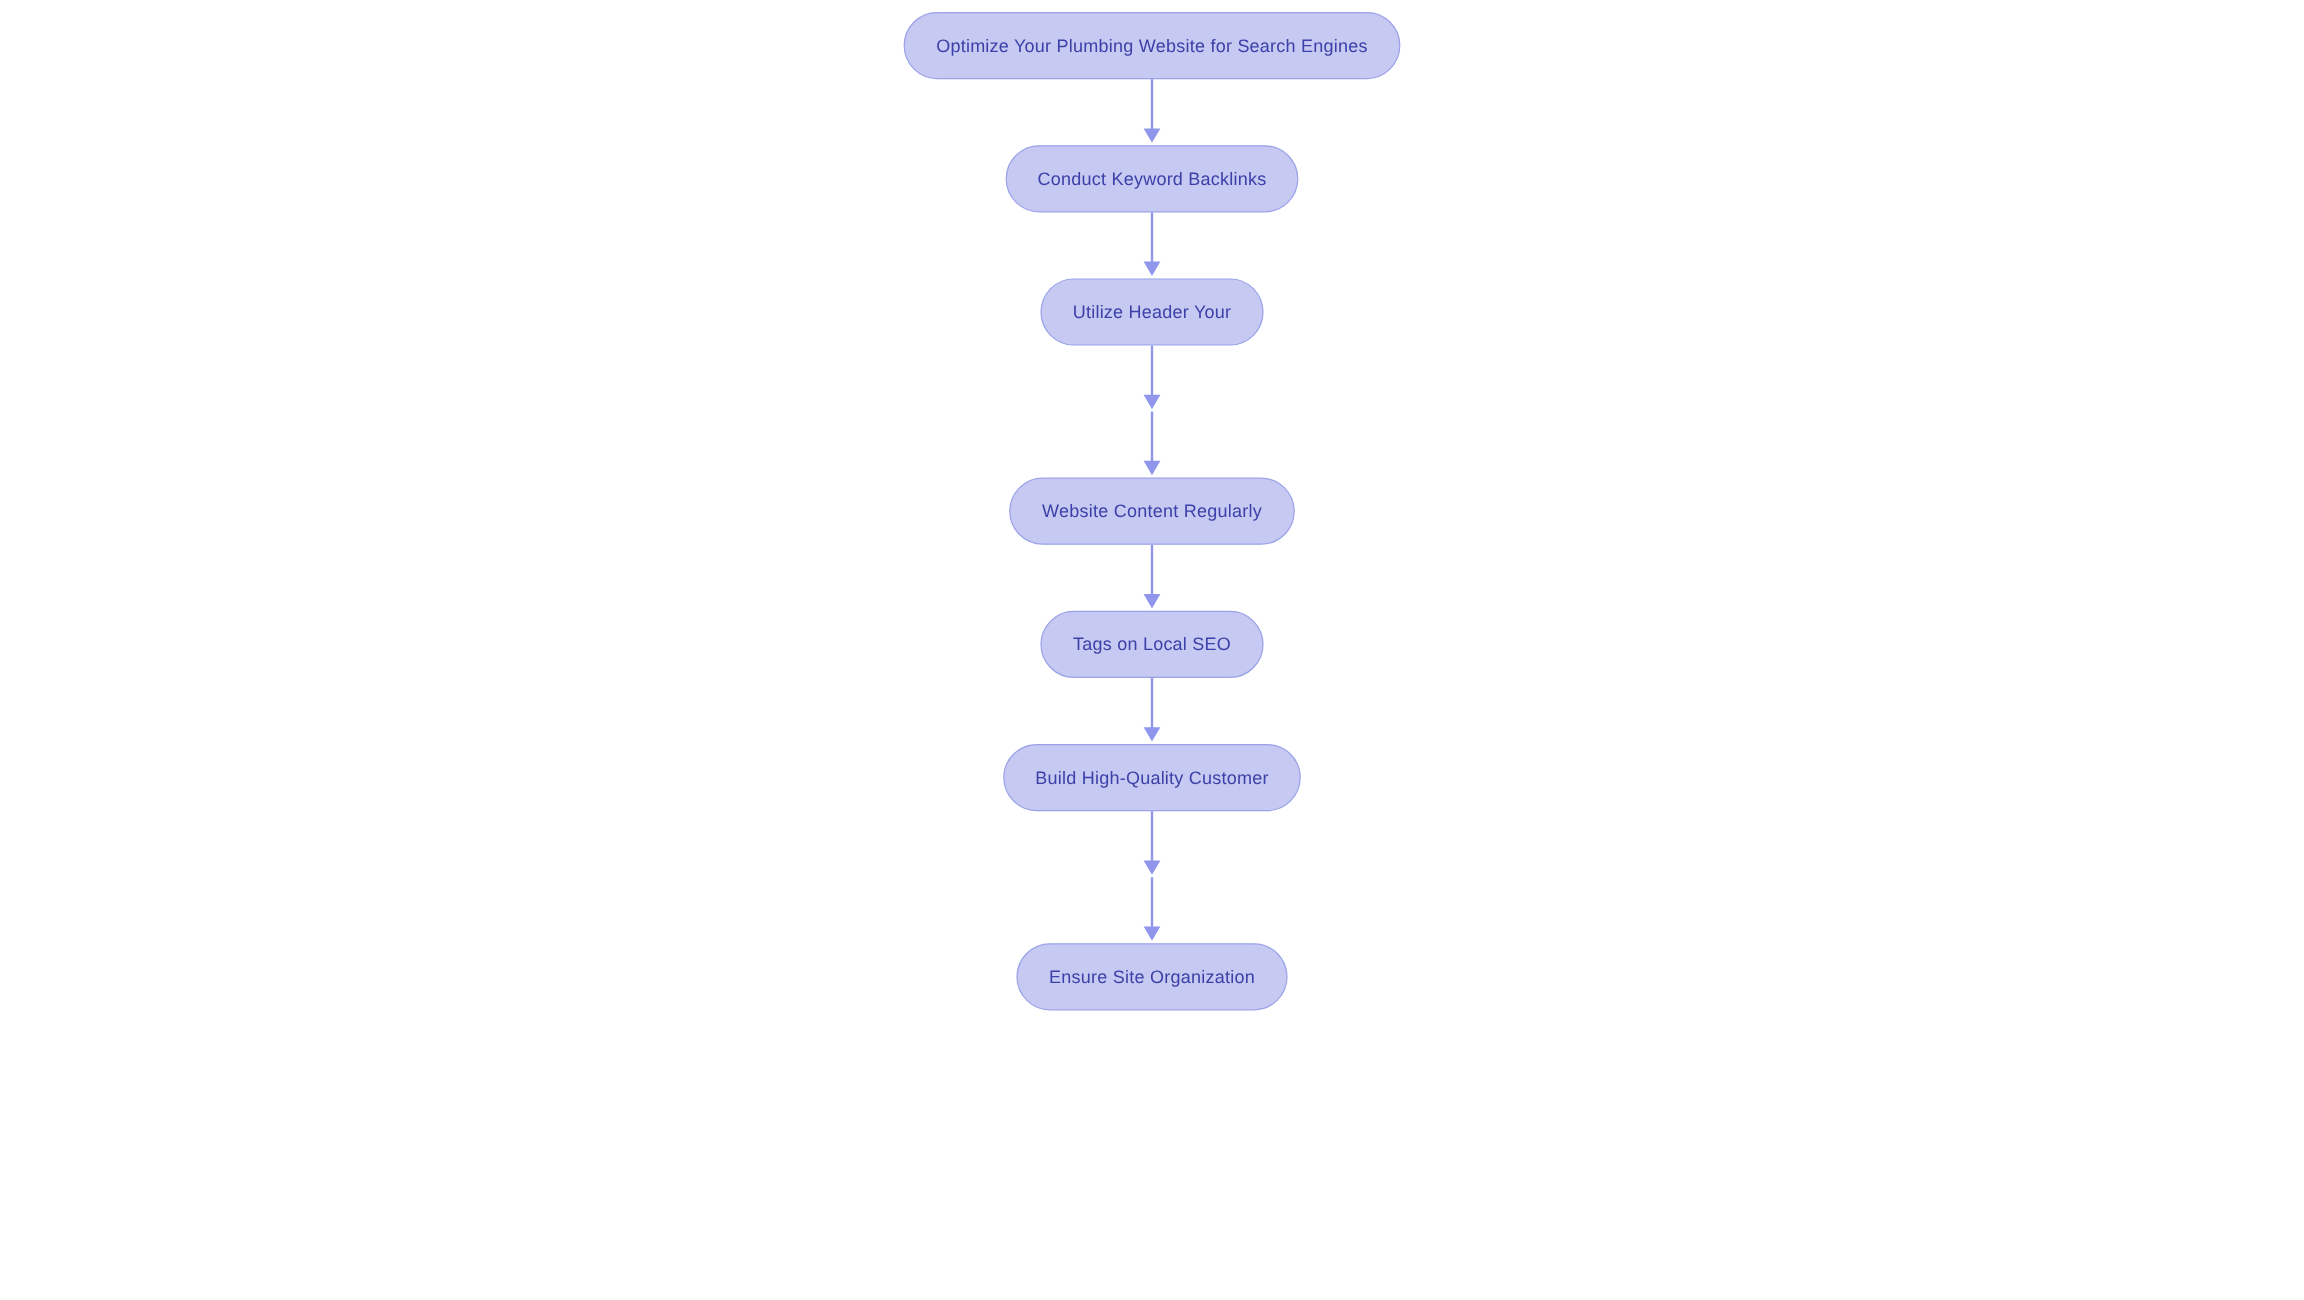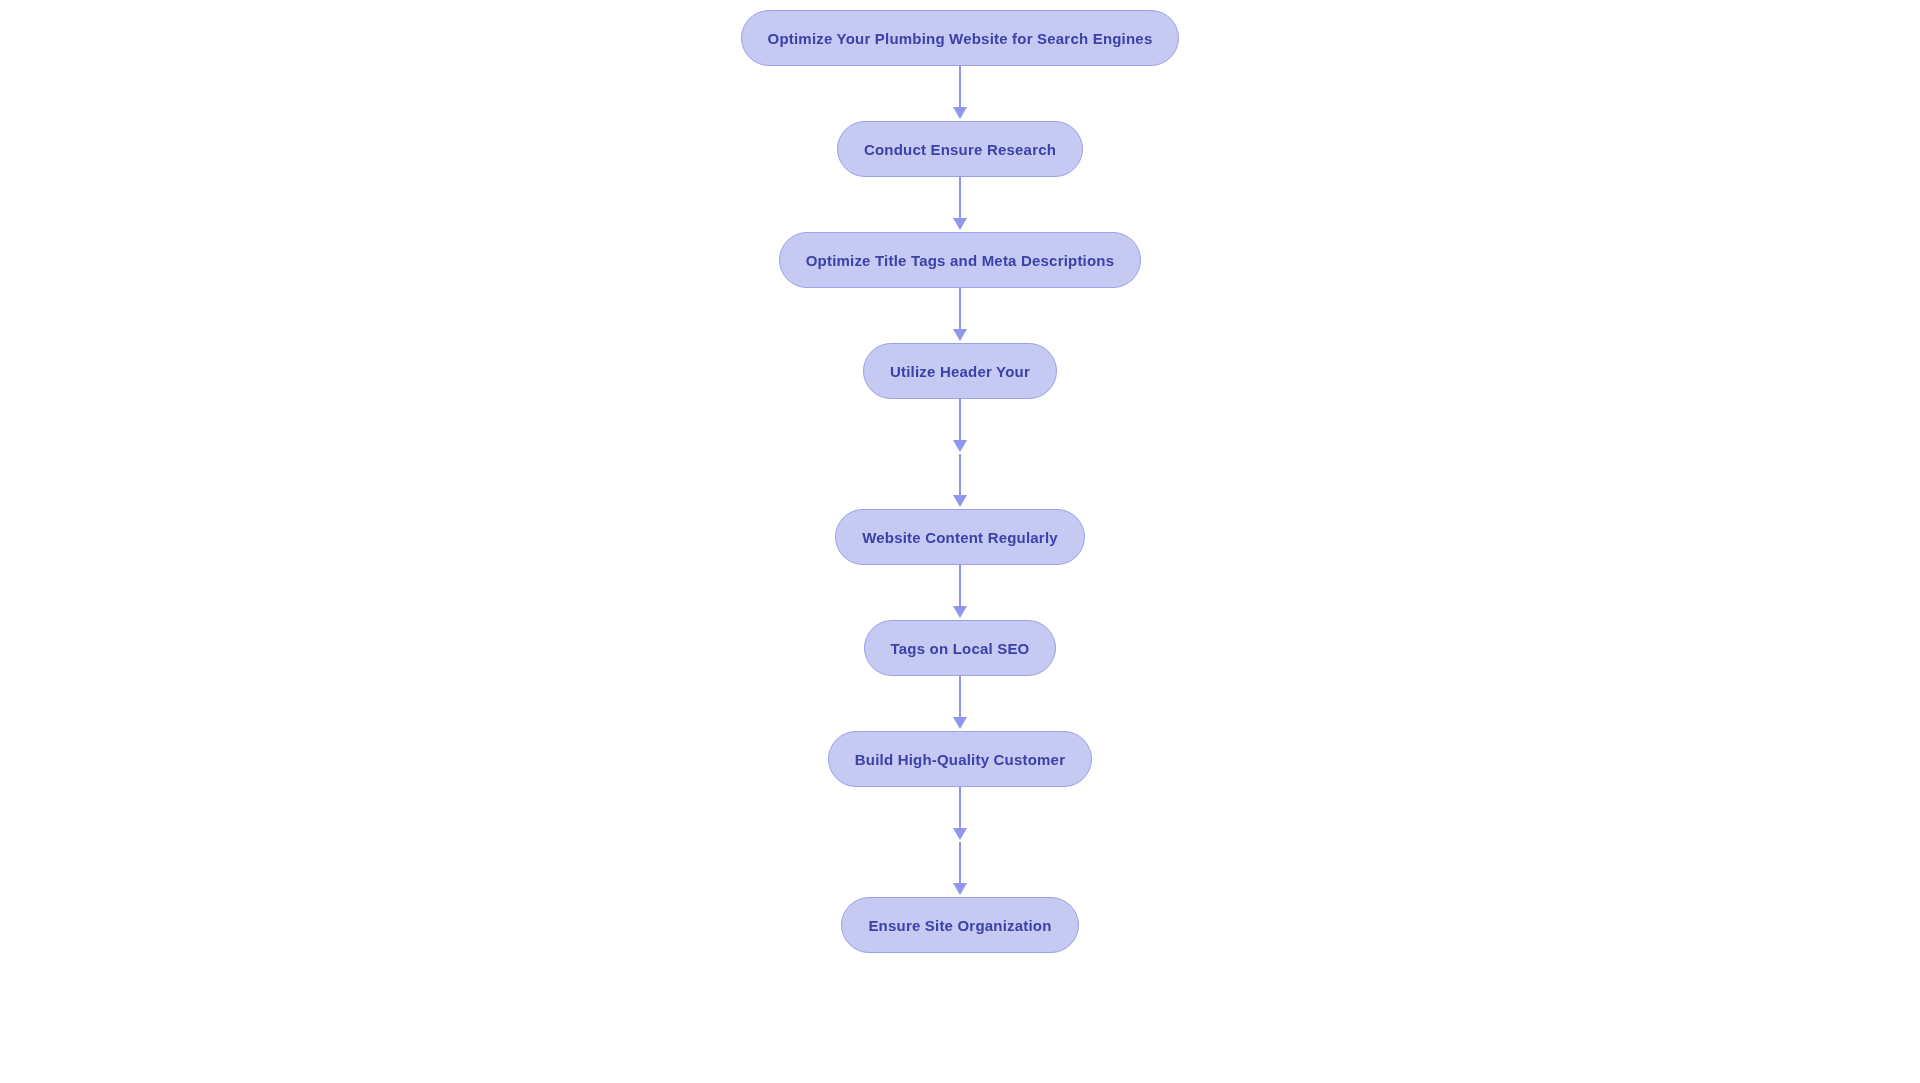--- a/index.html
+++ b/index.html
@@ -33,21 +33,20 @@
     background: var(--node-fill);
     border: 1px solid var(--node-border);
     display: flex;
     align-items: center;
     justify-content: center;
     padding: 0 26px;
     color: var(--node-text);
     font-size: 15px;
     letter-spacing: 0.2px;
     white-space: nowrap;
-    font-weight: bold;
   }
   .connector {
     height: 55px;
     display: flex;
     flex-direction: column;
     align-items: center;
   }
   .connector .line {
     width: 2px;
     flex: 1 1 auto;
@@ -73,37 +72,28 @@
         <span class="node-label">Optimize Your Plumbing Website for Search Engines</span>
       </div>
       <div class="connector">
         <div class="line"></div>
         <div class="head"></div>
       </div>
     </div>
 
     <div class="flow-step">
       <div class="node">
-        <span class="node-label">Conduct Ensure Research</span>
+        <span class="node-label">Conduct Keyword Backlinks</span>
       </div>
       <div class="connector">
         <div class="line"></div>
         <div class="head"></div>
       </div>
     </div>
 
-    <div class="flow-step">
-      <div class="node">
-        <span class="node-label">Optimize Title Tags and Meta Descriptions</span>
-      </div>
-      <div class="connector">
-        <div class="line"></div>
-        <div class="head"></div>
-      </div>
-    </div>
 
     <div class="flow-step">
       <div class="node">
         <span class="node-label">Utilize Header Your</span>
       </div>
       <div class="connector">
         <div class="line"></div>
         <div class="head"></div>
       </div>
     </div>

